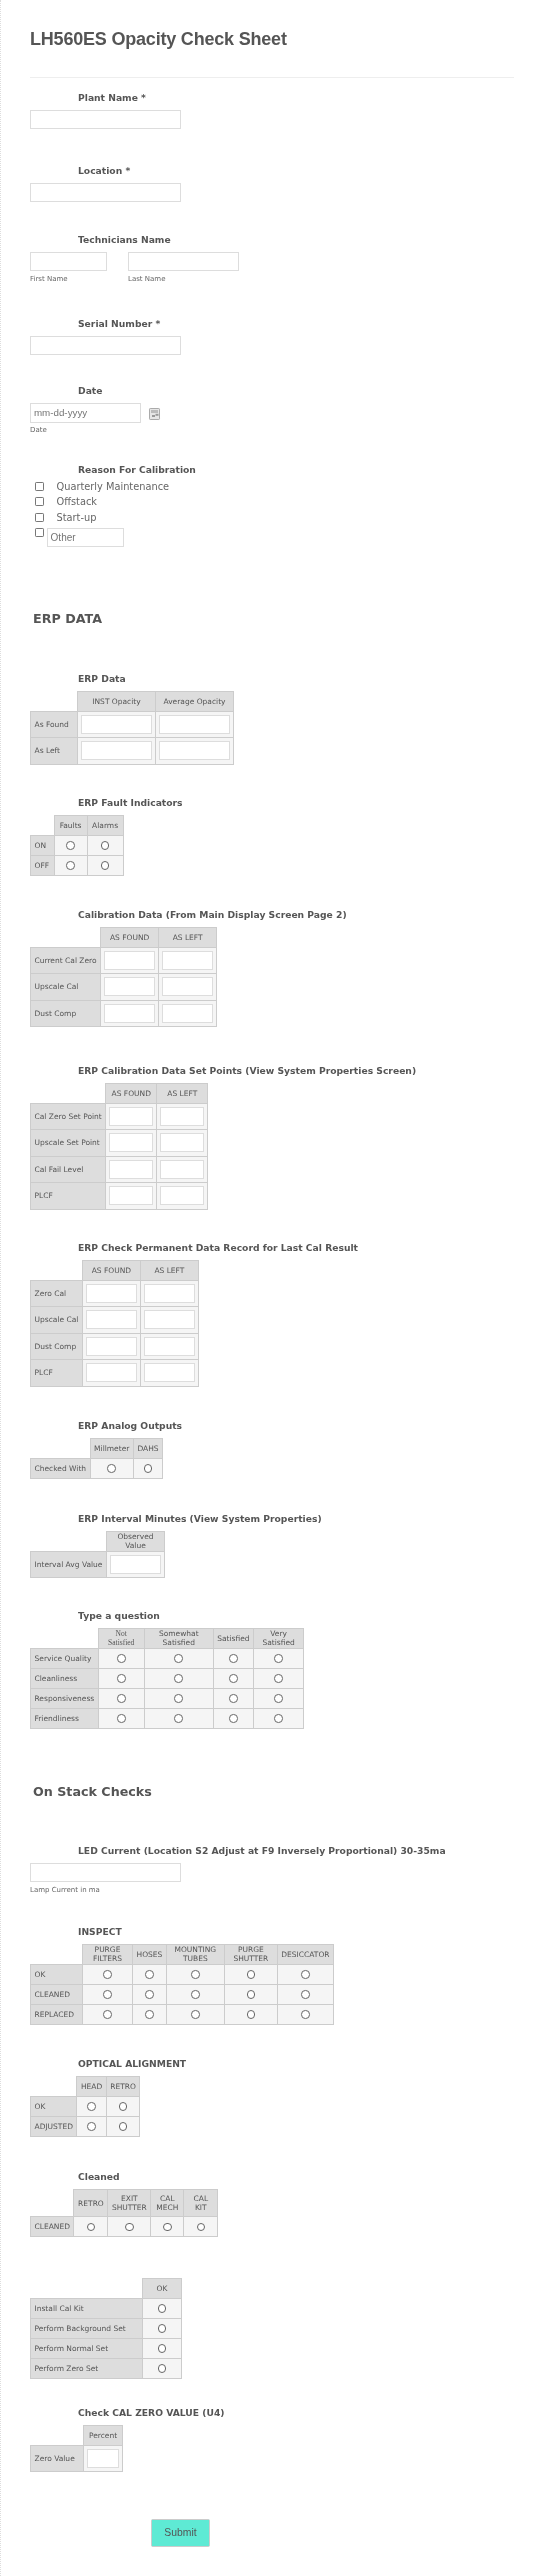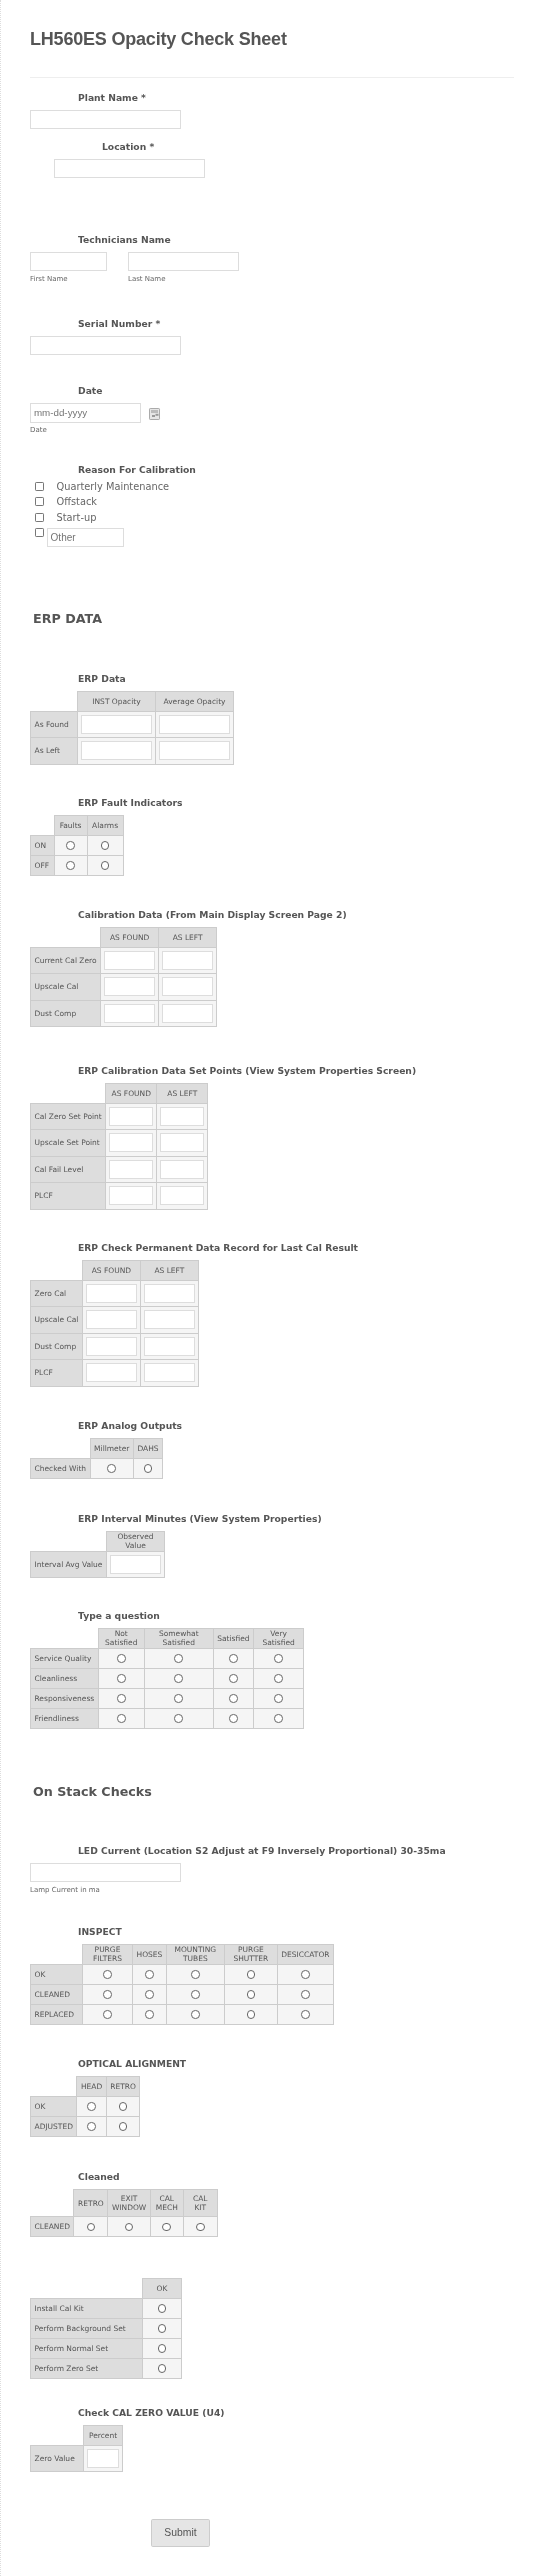--- a/index.html
+++ b/index.html
@@ -24,36 +24,36 @@
   .cal-icon { display: inline-block; width: 11.5px; height: 11.5px; border: 0.6px solid #aaa; background: #e6e6e6; margin-left: 4.6px; vertical-align: middle; position: relative; border-radius: 1.2px; }
   .cal-icon::before { content: ""; position: absolute; left: 1.2px; top: 1.2px; right: 1.2px; height: 2.3px; background: #bbb; }
   .cal-icon::after { content: ""; position: absolute; left: 2.9px; top: 5.8px; width: 2.3px; height: 2.3px; background: #999; box-shadow: 3.5px -1.2px 0 #999; }
   table.mx { border-collapse: collapse; font-size: 7.5px; color: #555; }
   table.mx th { background: #ddd; font-weight: normal; border: 0.6px solid #ccc; padding: 0 3.5px; text-align: center; height: 19.6px; }
   table.mx th.blank { background: transparent; border: none; }
   table.mx td.rl { background: #ddd; border: 0.6px solid #ccc; padding: 0 3.5px; text-align: left; white-space: nowrap; }
   table.mx td.c { background: #f5f5f5; border: 0.6px solid #ccc; text-align: center; padding: 0 2.9px; }
   .cell-in { width: 100%; height: 19px; border: 1.2px solid #ddd; background: #fff; display: block; }
   .radio { display: inline-block; width: 8.6px; height: 8.6px; border: 0.7px solid #666; border-radius: 50%; background: #fff; vertical-align: middle; }
-  .submit { position: absolute; left: 150px; top: 2519px; width: 59px; height: 28px; border: 0.6px solid #ccc; border-radius: 1.7px; background: #e5e5e5; font-family: "Liberation Sans", sans-serif; font-size: 10.4px; color: #555; text-align: center; line-height: 26.5px; }
+  .submit { position: absolute; left: 150px; top: 2519px; width: 59px; height: 28px; border: 0.6px solid #ccc; border-radius: 1.7px; background: #5eead4; font-family: "Liberation Sans", sans-serif; font-size: 10.4px; color: #555; text-align: center; line-height: 26.5px; }
 </style>
 </head>
 <body>
 
 <div class="sec" style="top:29px;">
   <h1 class="title">LH560ES Opacity Check Sheet</h1>
 </div>
 <div class="divider"></div>
 
 <div class="sec" style="top:92px;">
   <div class="label">Plant Name *</div>
   <input class="txt" style="width: 151px;" value="">
 </div>
 
-<div class="sec" style="top:141px;margin-left:24px;">
+<div class="sec" style="top:165px;">
   <div class="label">Location *</div>
   <input class="txt" style="width: 151px;" value="">
 </div>
 
 <div class="sec" style="top:234px;">
   <div class="label">Technicians Name</div>
   <div class="row">
     <div>
       <input class="txt" style="width: 77px;">
       <div class="sub">First Name</div>
@@ -330,21 +330,21 @@
   </tbody>
     </table>
 </div>
 
 <div class="sec" style="top:1610px;">
   <div class="label">Type a question</div>
   <table class="mx">
     <tbody>
         <tr>
       <th class="blank" style="width:56px;"></th>
-      <th style="width:46px;">Not Satisfied</th>
+      <th style="width:46px;font-family:Liberation Serif, serif;">Not Satisfied</th>
       <th style="width:69px;">Somewhat Satisfied</th>
       <th style="width:33px;">Satisfied</th>
       <th style="width:50px;">Very Satisfied</th>
     </tr>
     <tr style="height:20px;">
       <td class="rl">Service Quality</td>
       <td class="c"><span class="radio"></span></td>
       <td class="c"><span class="radio"></span></td>
       <td class="c"><span class="radio"></span></td>
       <td class="c"><span class="radio"></span></td>
@@ -447,21 +447,21 @@
     </table>
 </div>
 
 <div class="sec" style="top:2171px;">
   <div class="label">Cleaned</div>
   <table class="mx">
     <tbody>
         <tr>
       <th class="blank" style="width:41px;"></th>
       <th style="width:34px; height:27px;">RETRO</th>
-      <th style="width:41px; height:27px; line-height:9.2px;">EXIT WINDOW</th>
+      <th style="width:41px; height:27px; line-height:9.2px;">EXIT SHUTTER</th>
       <th style="width:33px; height:27px; line-height:9.2px;">CAL MECH</th>
       <th style="width:34px; height:27px; line-height:9.2px;margin-top:18px;">CAL KIT</th>
     </tr>
     <tr style="height:20px;">
       <td class="rl">CLEANED</td>
       <td class="c"><span class="radio"></span></td>
       <td class="c"><span class="radio"></span></td>
       <td class="c"><span class="radio"></span></td>
       <td class="c"><span class="radio"></span></td>
     </tr>

